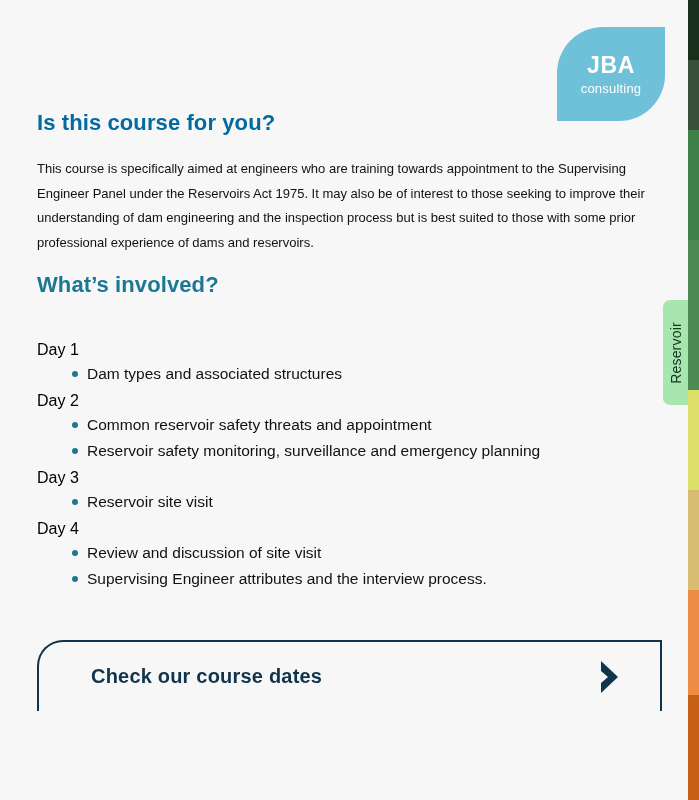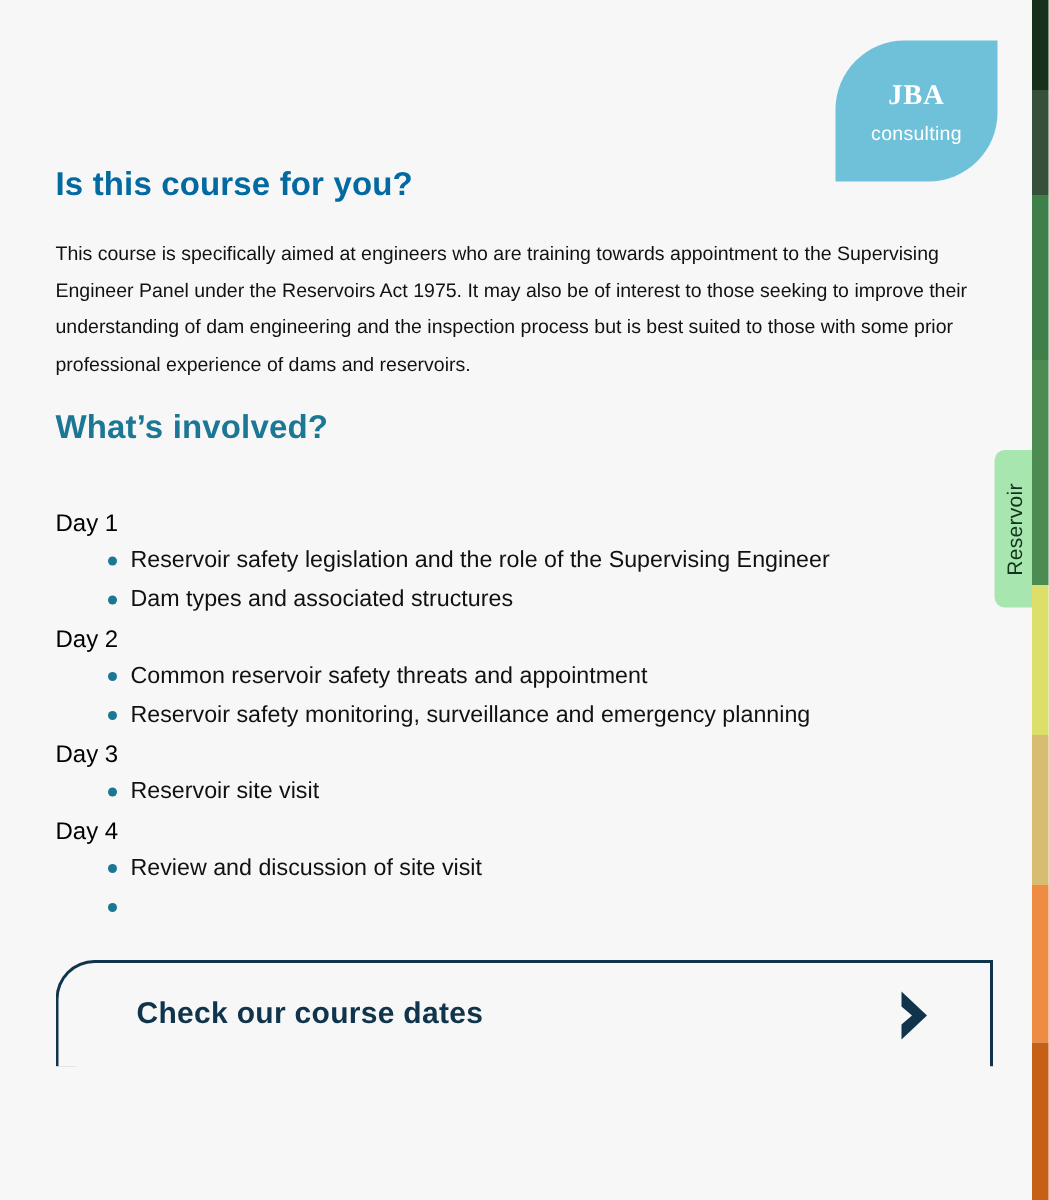--- a/index.html
+++ b/index.html
@@ -36,25 +36,24 @@
     border-bottom-right-radius: 46px;
     border-top-right-radius: 0;
     border-bottom-left-radius: 0;
   }
   .logo-wordmark {
     position: absolute;
     left: 0; right: 0;
     top: 27px;
     text-align: center;
     color: #ffffff;
-    font-size: 19px;
+    font-size: 23px;
     font-weight: bold;
     letter-spacing: 0.6px;
     line-height: 1;
-    font-family: Liberation Serif, serif;
   }
   .logo-subword {
     position: absolute;
     left: 0; right: 0;
     top: 55px;
     text-align: center;
     color: #ffffff;
     font-size: 13px;
     font-weight: normal;
     letter-spacing: 0.2px;
@@ -233,42 +232,41 @@
   <h1 class="section-heading heading-1" style="color: #0369a1;">Is this course for you?</h1>
 
   <p class="intro-paragraph">This course is specifically aimed at engineers who are training towards appointment to the Supervising Engineer Panel under the Reservoirs Act 1975. It may also be of interest to those seeking to improve their understanding of dam engineering and the inspection process but is best suited to those with some prior professional experience of dams and reservoirs.</p>
 
   <h1 class="section-heading heading-2" style="color: rgb(28, 119, 148);">What’s involved?</h1>
 
   <div class="schedule" id="schedule">
       <div class="day-group">
         <div class="day-label">Day 1</div>
         <ul class="day-items">
-          <li><span class="bullet-dot"></span><span>Reservoir safety legislation and the role of the Supervising Engineer</span></li>
           <li><span class="bullet-dot"></span><span>Dam types and associated structures</span></li>
         </ul>
       </div>
       <div class="day-group">
         <div class="day-label">Day 2</div>
         <ul class="day-items">
           <li><span class="bullet-dot"></span><span>Common reservoir safety threats and appointment</span></li>
           <li><span class="bullet-dot"></span><span>Reservoir safety monitoring, surveillance and emergency planning</span></li>
         </ul>
       </div>
       <div class="day-group">
         <div class="day-label">Day 3</div>
         <ul class="day-items">
           <li><span class="bullet-dot"></span><span>Reservoir site visit</span></li>
         </ul>
       </div>
       <div class="day-group">
         <div class="day-label">Day 4</div>
         <ul class="day-items">
           <li><span class="bullet-dot"></span><span>Review and discussion of site visit</span></li>
-          <li><span class="bullet-dot"></span></li>
+          <li><span class="bullet-dot"></span><span>Supervising Engineer attributes and the interview process.</span></li>
         </ul>
       </div>
     </div>
 
   <div class="cta-stack">
 
     <div class="cta-outline" style="border-color: rgb(16, 52, 75);">
       <span class="cta-label">Check our course dates</span>
       <svg class="cta-arrow" viewBox="0 0 22 34">
         <path d="M2 1 L19 17 L2 33 L2 23 L9 17 L2 11 Z" fill="#10344B"></path>

